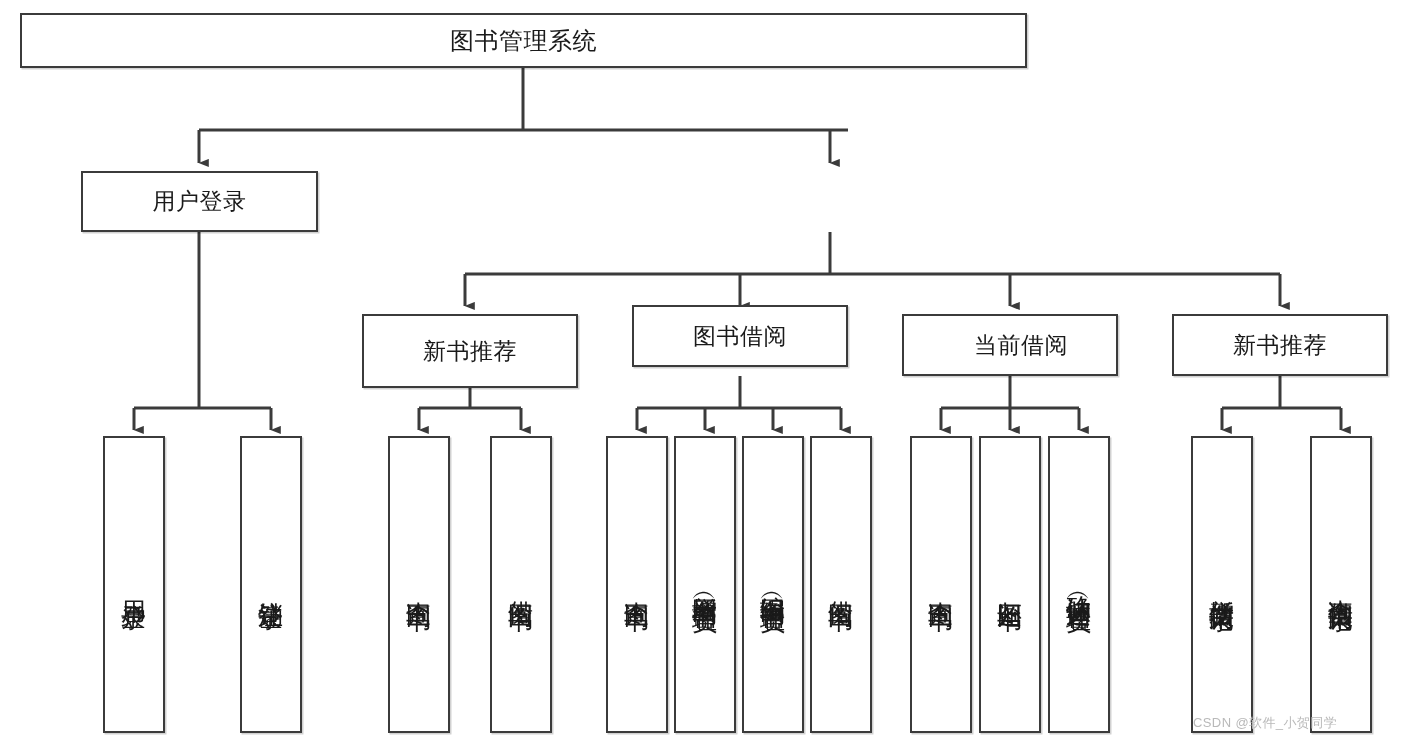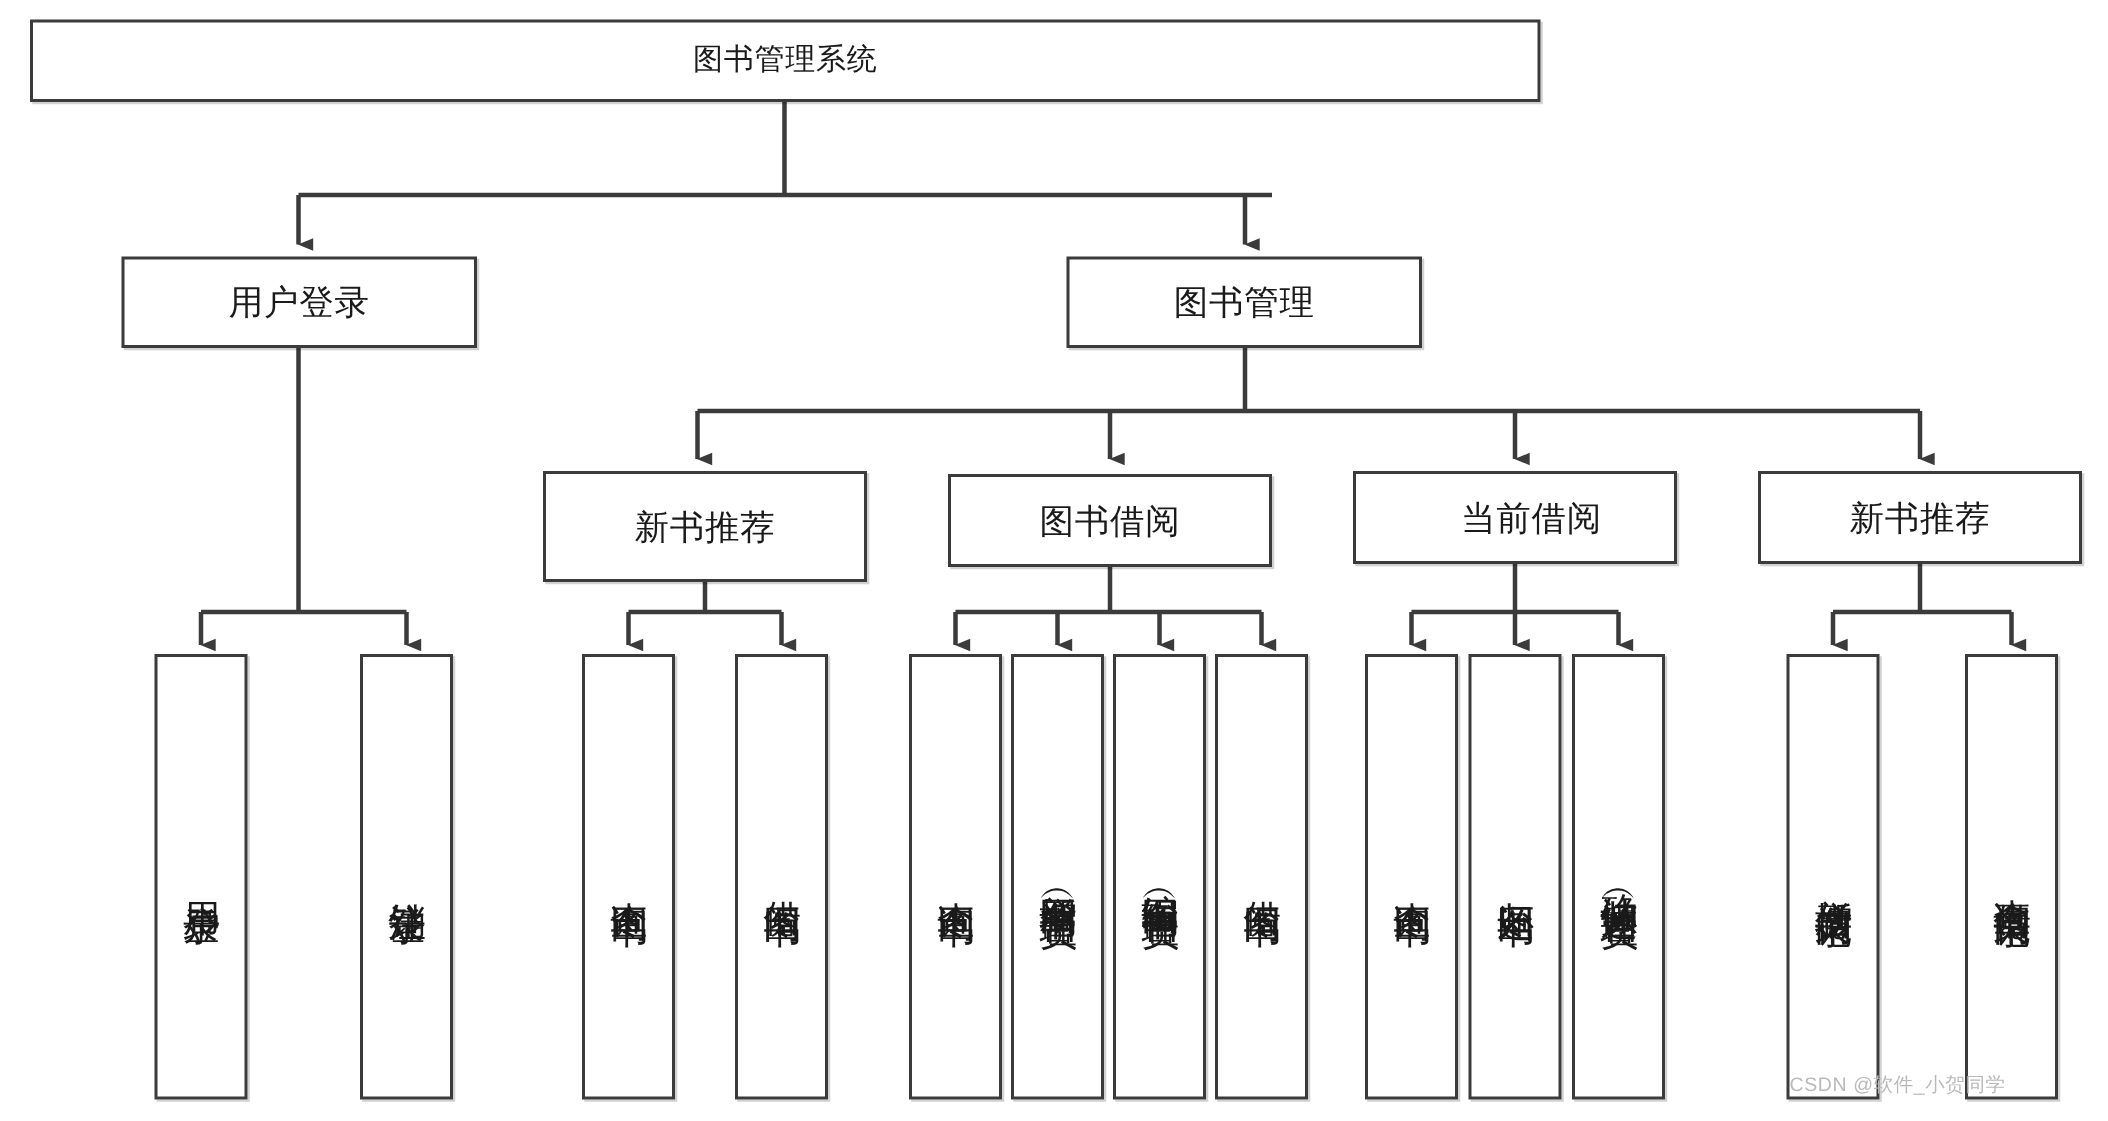--- a/index.html
+++ b/index.html
@@ -43,21 +43,21 @@
     text-align: center;
     line-height: 1.08;
     letter-spacing: 0.5px;
   }
   
   .node.h .lbl {
     font-size: 23px;
     white-space: nowrap;
   }
   .node.root .lbl {
-    font-size: 20px;
+    font-size: 24px;
   }
   
   .node.v {
     align-items: center;
     justify-content: center;
     padding: 6px 0;
   }
   .node.v .lbl {
     writing-mode: vertical-rl;
     text-orientation: upright;
@@ -134,29 +134,26 @@
   </svg>
 
   <div class="node h root" style="left:20px; top:13px; width:1007px; height:55px;">
     <span class="lbl">图书管理系统</span>
   </div>
 
   <div class="node h" style="left:81px; top:171px; width:237px; height:61px;">
     <span class="lbl">用户登录</span>
   </div>
 
-  <div class="node h" style="left:711px; top:171px; width:237px; height:61px;">
-    <span class="lbl">图书管理</span>
-  </div>
 
   <div class="node h" style="left:362px; top:314px; width:216px; height:74px;">
     <span class="lbl">新书推荐</span>
   </div>
 
-  <div class="node h" style="left:632px; top:316px; width:216px; height:62px;">
+  <div class="node h" style="left:632px; top:305px; width:216px; height:62px;">
     <span class="lbl">图书借阅</span>
   </div>
 
   <div class="node h" style="left:902px; top:314px; width:216px; height:62px;padding-left:22px;">
     <span class="lbl">当前借阅</span>
   </div>
 
   <div class="node h" style="left:1172px; top:314px; width:216px; height:62px;">
     <span class="lbl">新书推荐</span>
   </div>

